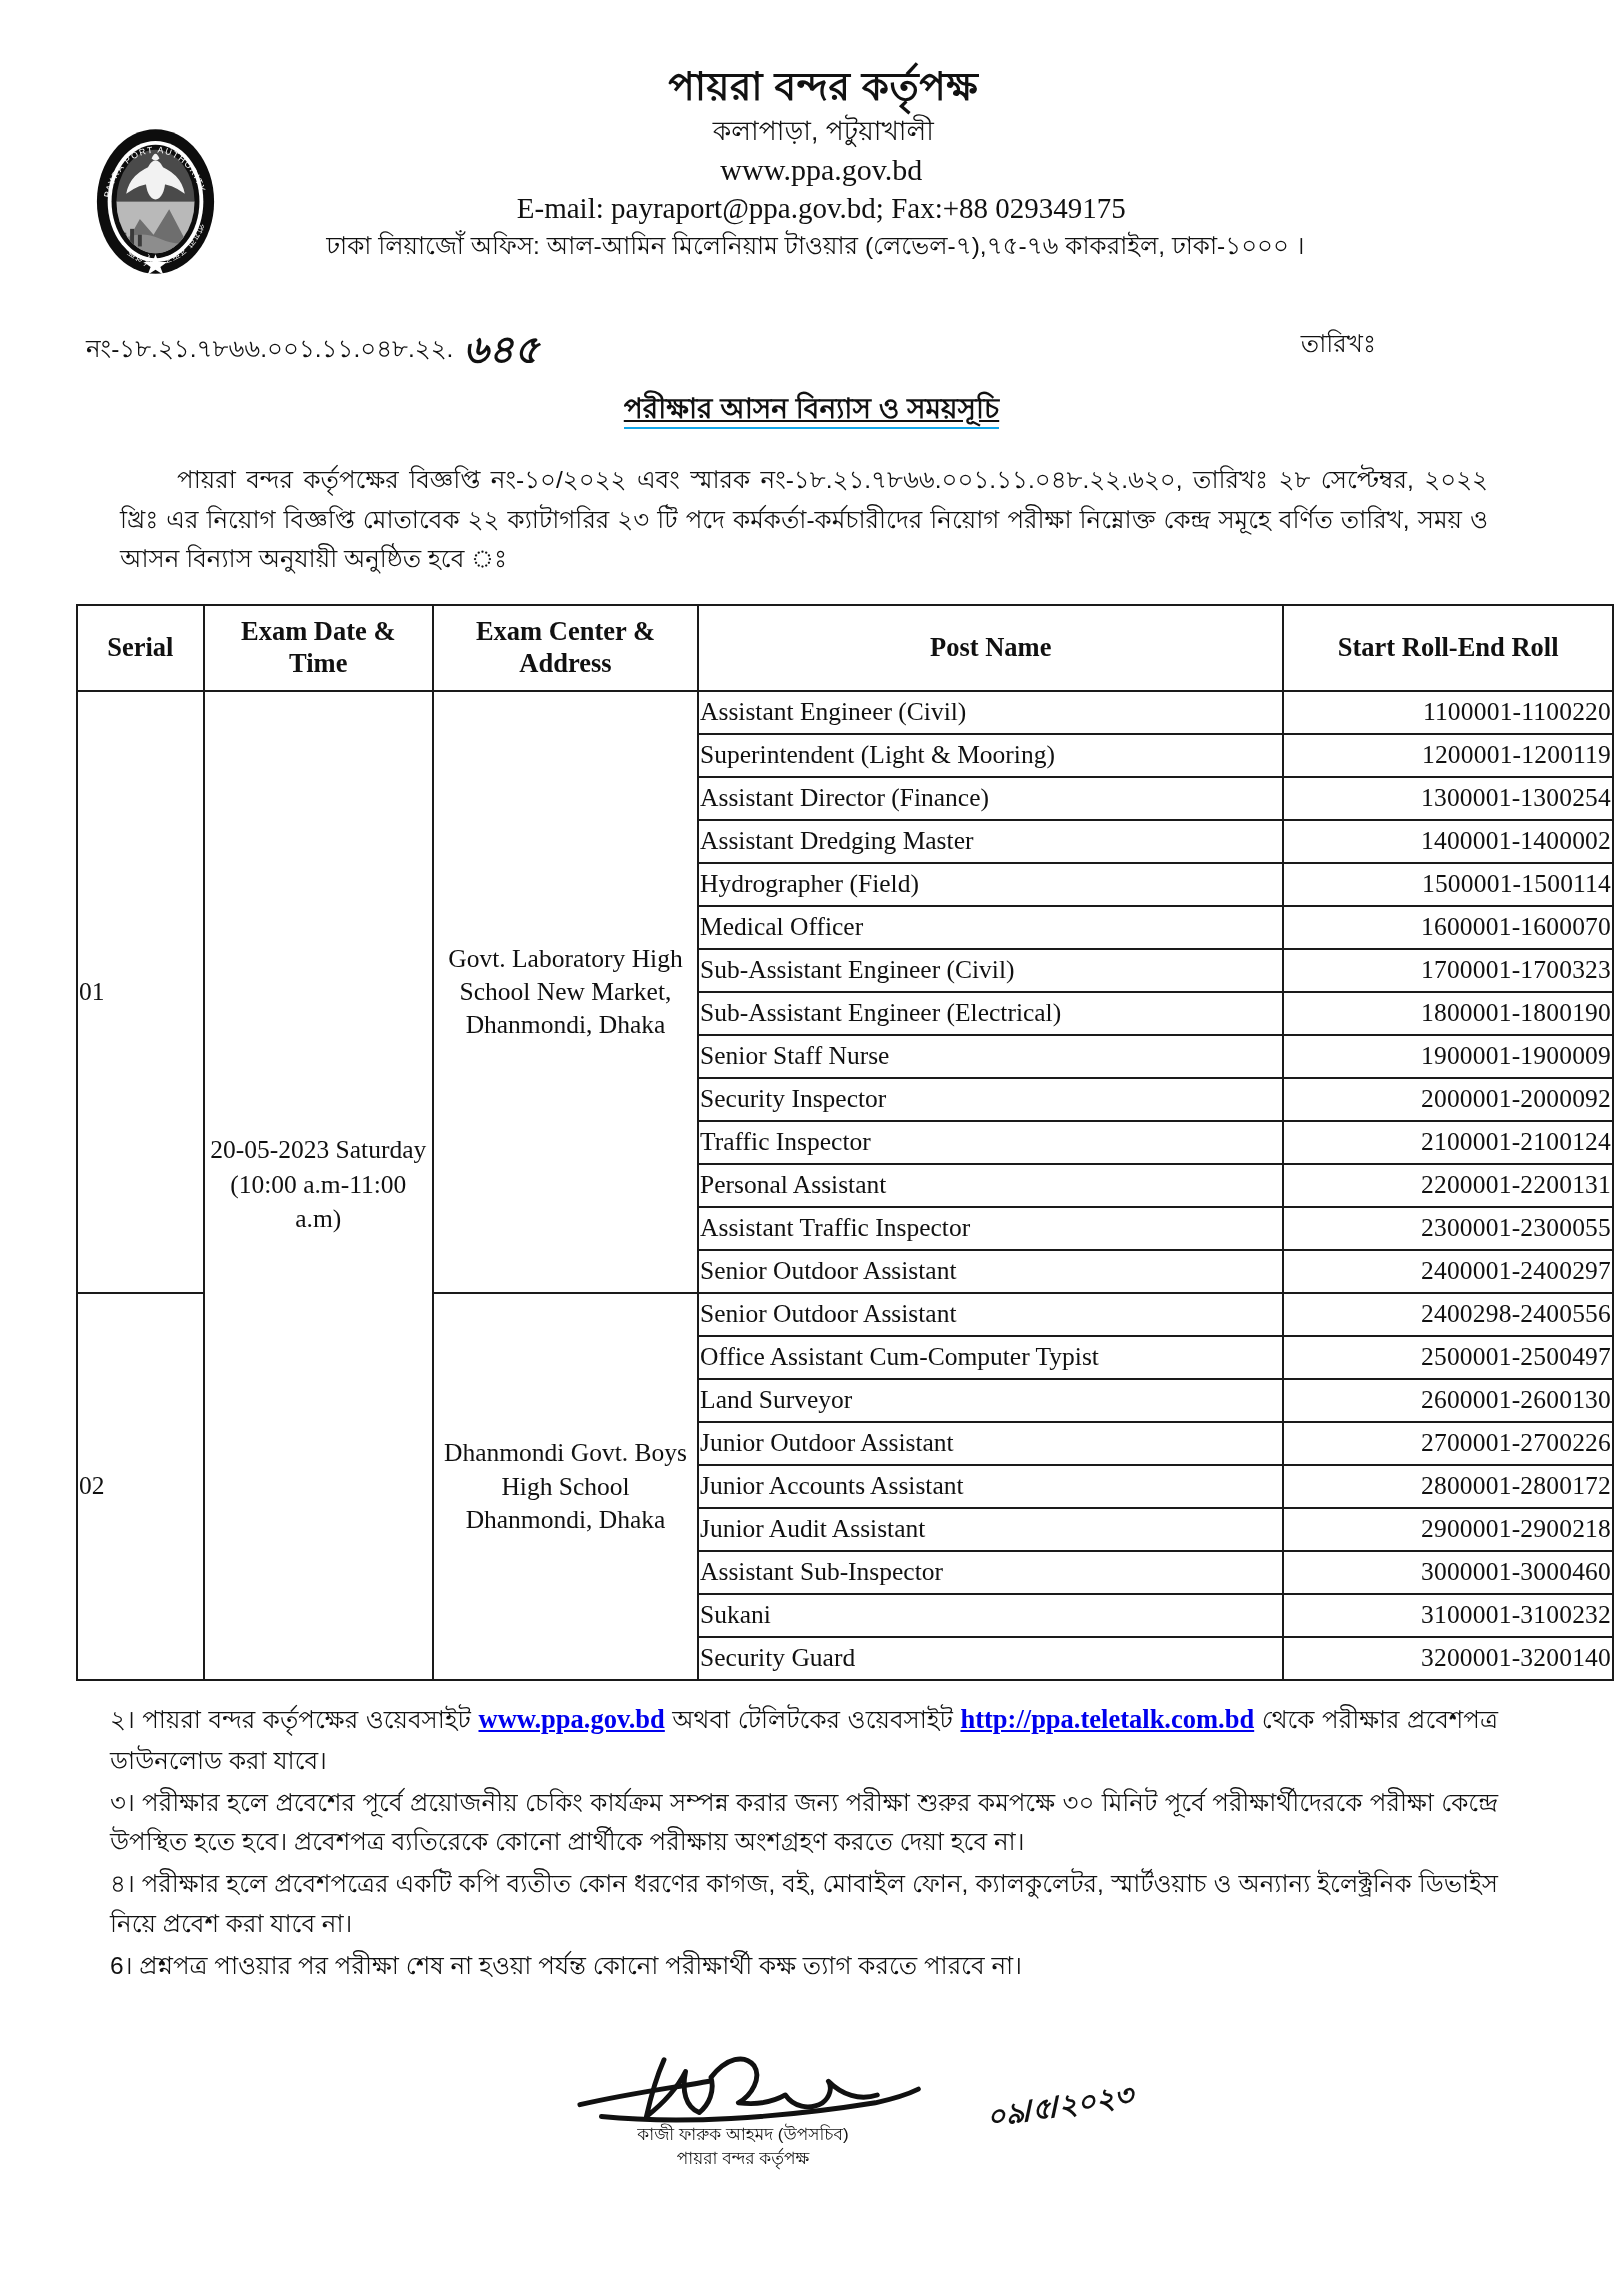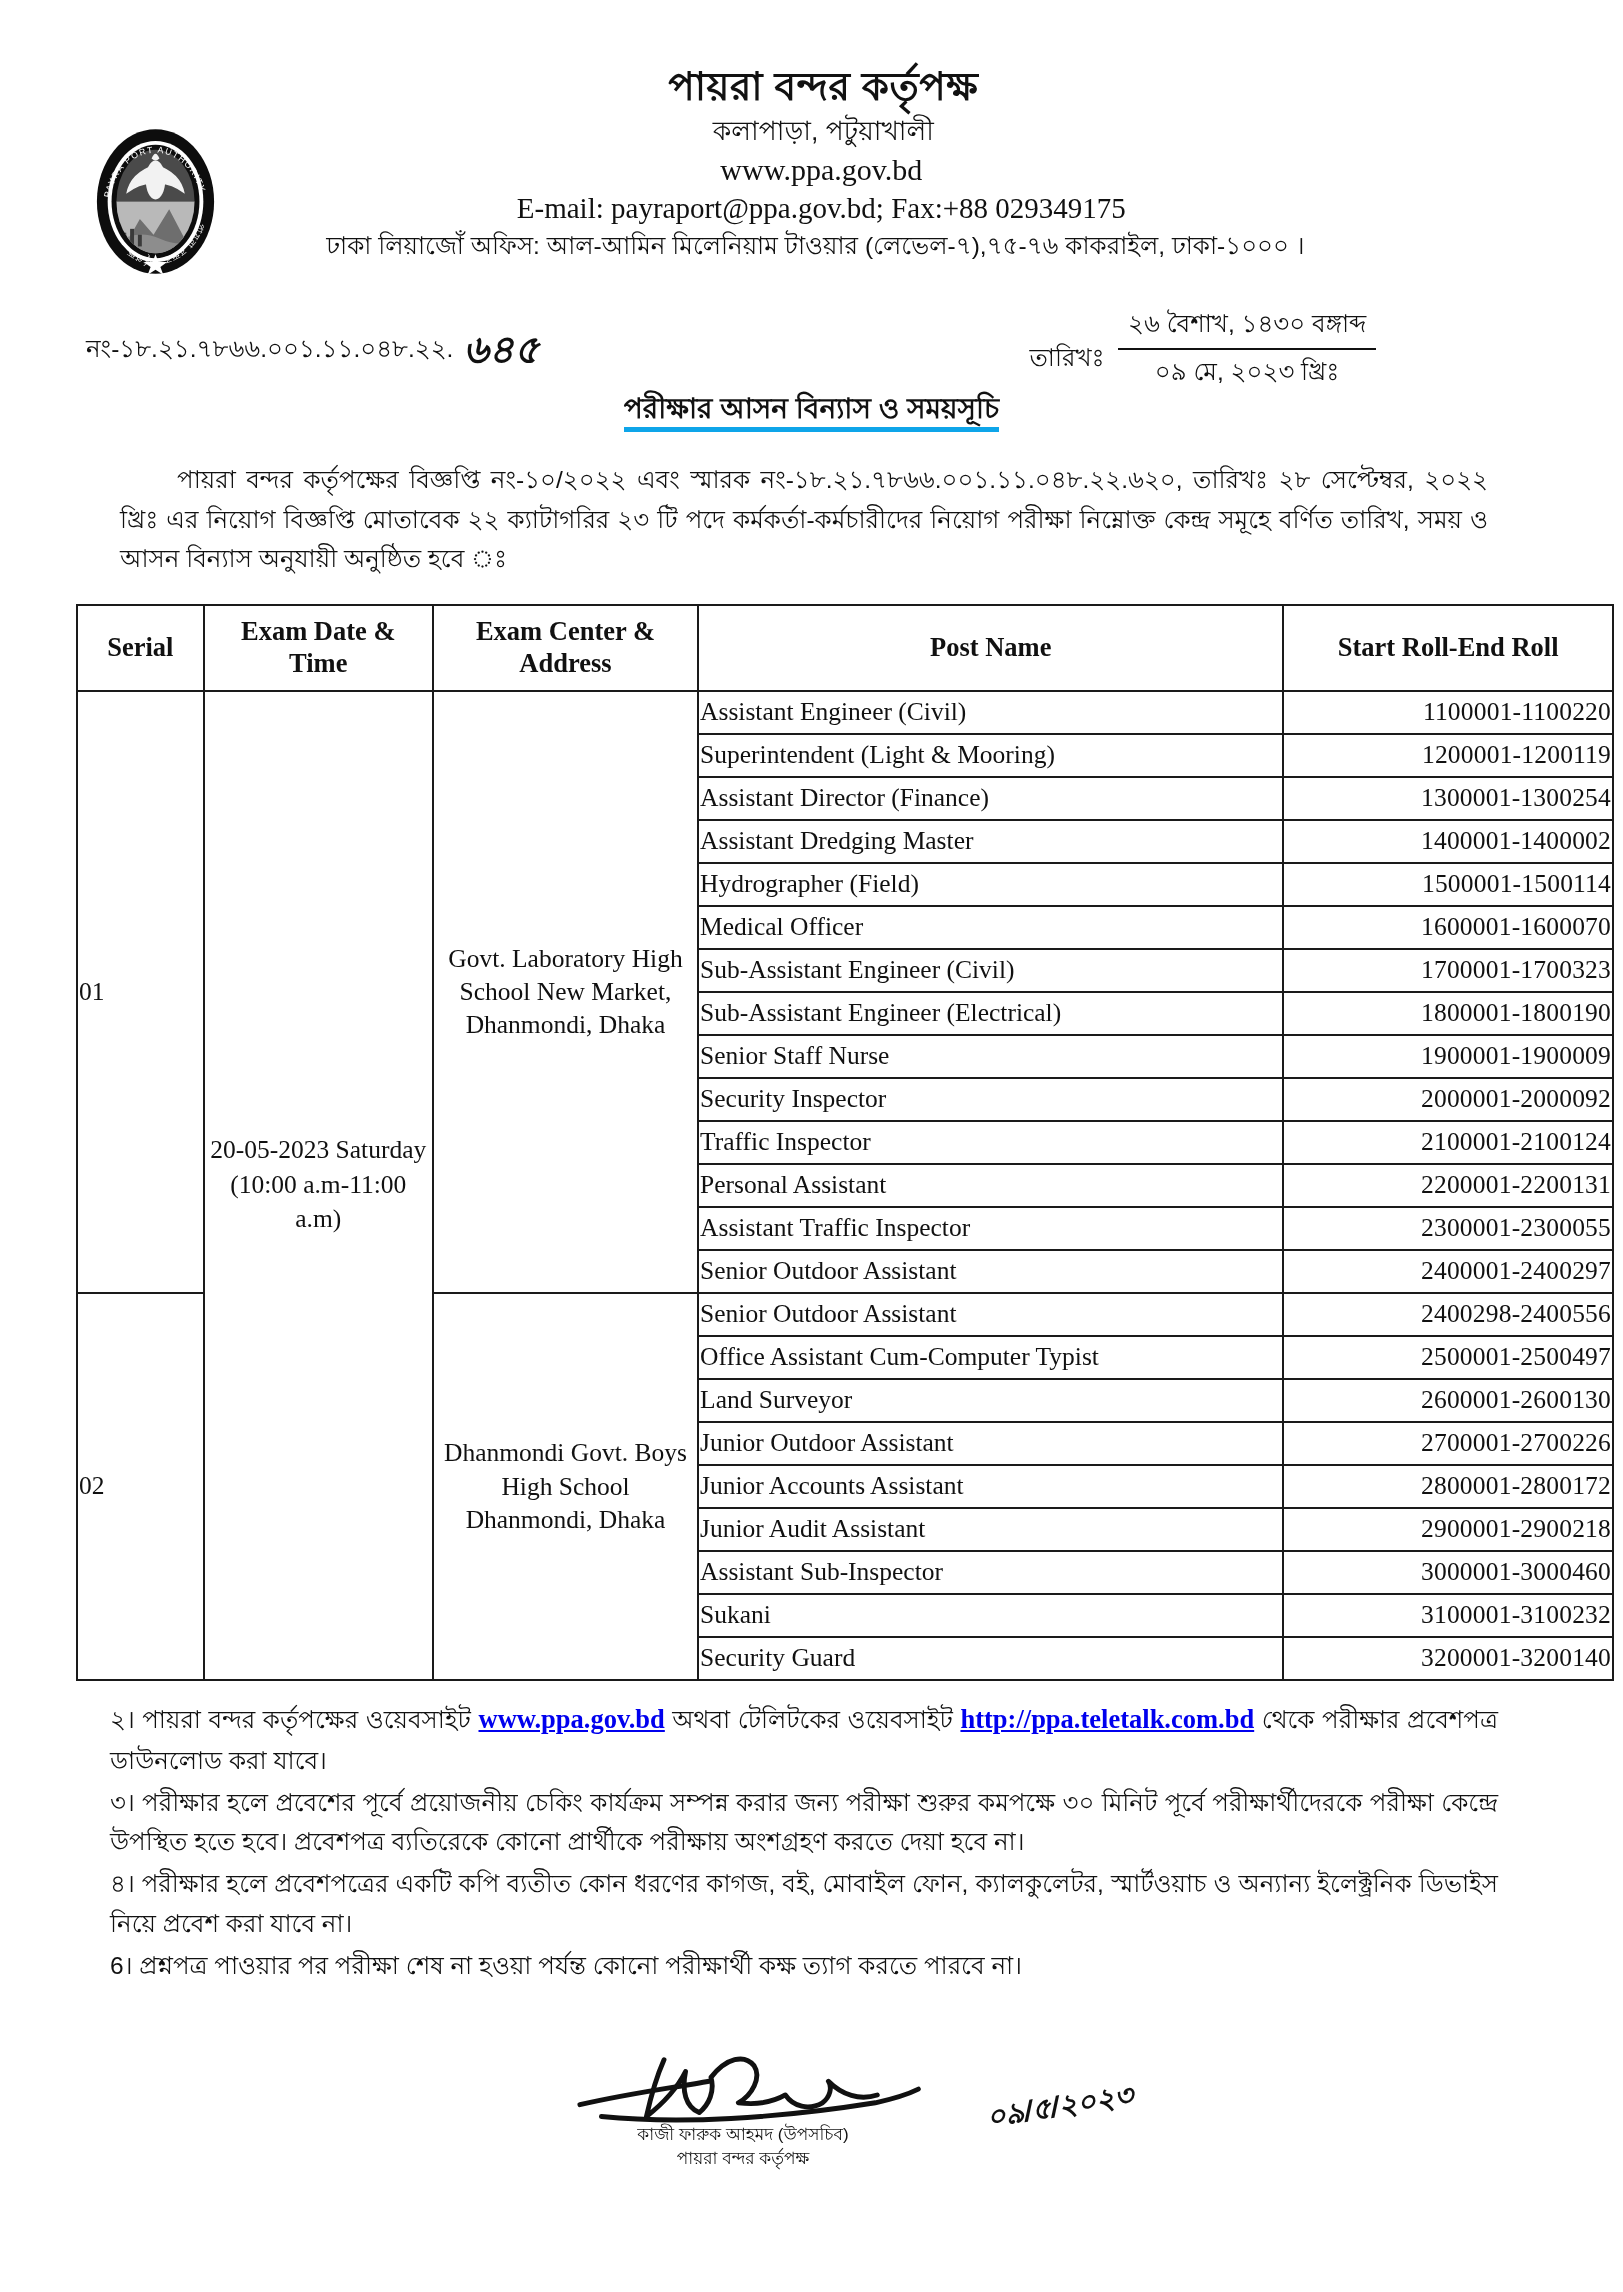--- a/index.html
+++ b/index.html
@@ -118,22 +118,23 @@
 
   
   .doc-title {
     text-align: center;
     font-family: "Liberation Sans", "DejaVu Sans", sans-serif;
     font-size: 28px;
     font-weight: bold;
     margin: 3.9px 0 25.5px 0;
   }
   .doc-title span {
-    border-bottom: 5px solid #0ea5e9;
+    border-bottom: 2px solid #0ea5e9;
     padding-bottom: 2.9px;
+    text-decoration: underline;
   }
 
   
   .intro {
     font-family: "Liberation Sans", "DejaVu Sans", sans-serif;
     font-size: 24.5px;
     line-height: 1.62;
     text-align: justify;
     margin: 0 135px 0 120px;
     text-indent: 57px;
@@ -291,24 +292,20 @@
     <div class="org-email">E-mail: payraport@ppa.gov.bd; Fax:+88 029349175</div>
     <div class="org-liaison">ঢাকা লিয়াজোঁ অফিস: আল-আমিন মিলেনিয়াম টাওয়ার (লেভেল-৭),৭৫-৭৬ কাকরাইল, ঢাকা-১০০০ ।</div>
   </div>
 
   <div class="memoline">
     <div class="memo-no">
       <span>নং-১৮.২১.৭৮৬৬.০০১.১১.০৪৮.২২.</span><span class="memo-hand">৬৪৫</span>
     </div>
     <div class="date-block">
       <div class="date-label">তারিখঃ</div>
-      <div class="date-stack">
-        <div class="date-bn">২৬ বৈশাখ, ১৪৩০ বঙ্গাব্দ</div>
-        <div class="date-en">০৯ মে, ২০২৩ খ্রিঃ</div>
-      </div>
     </div>
   </div>
 
   <div class="doc-title">
     <span>পরীক্ষার আসন বিন্যাস ও সময়সূচি</span>
   </div>
 
   <div class="intro">পায়রা বন্দর কর্তৃপক্ষের বিজ্ঞপ্তি নং-১০/২০২২ এবং স্মারক নং-১৮.২১.৭৮৬৬.০০১.১১.০৪৮.২২.৬২০, তারিখঃ ২৮ সেপ্টেম্বর, ২০২২ খ্রিঃ এর নিয়োগ বিজ্ঞপ্তি মোতাবেক ২২ ক্যাটাগরির ২৩ টি পদে কর্মকর্তা-কর্মচারীদের নিয়োগ পরীক্ষা নিম্নোক্ত কেন্দ্র সমূহে বর্ণিত তারিখ, সময় ও আসন বিন্যাস অনুযায়ী অনুষ্ঠিত হবে ঃ</div>
 
   <table class="schedule">

